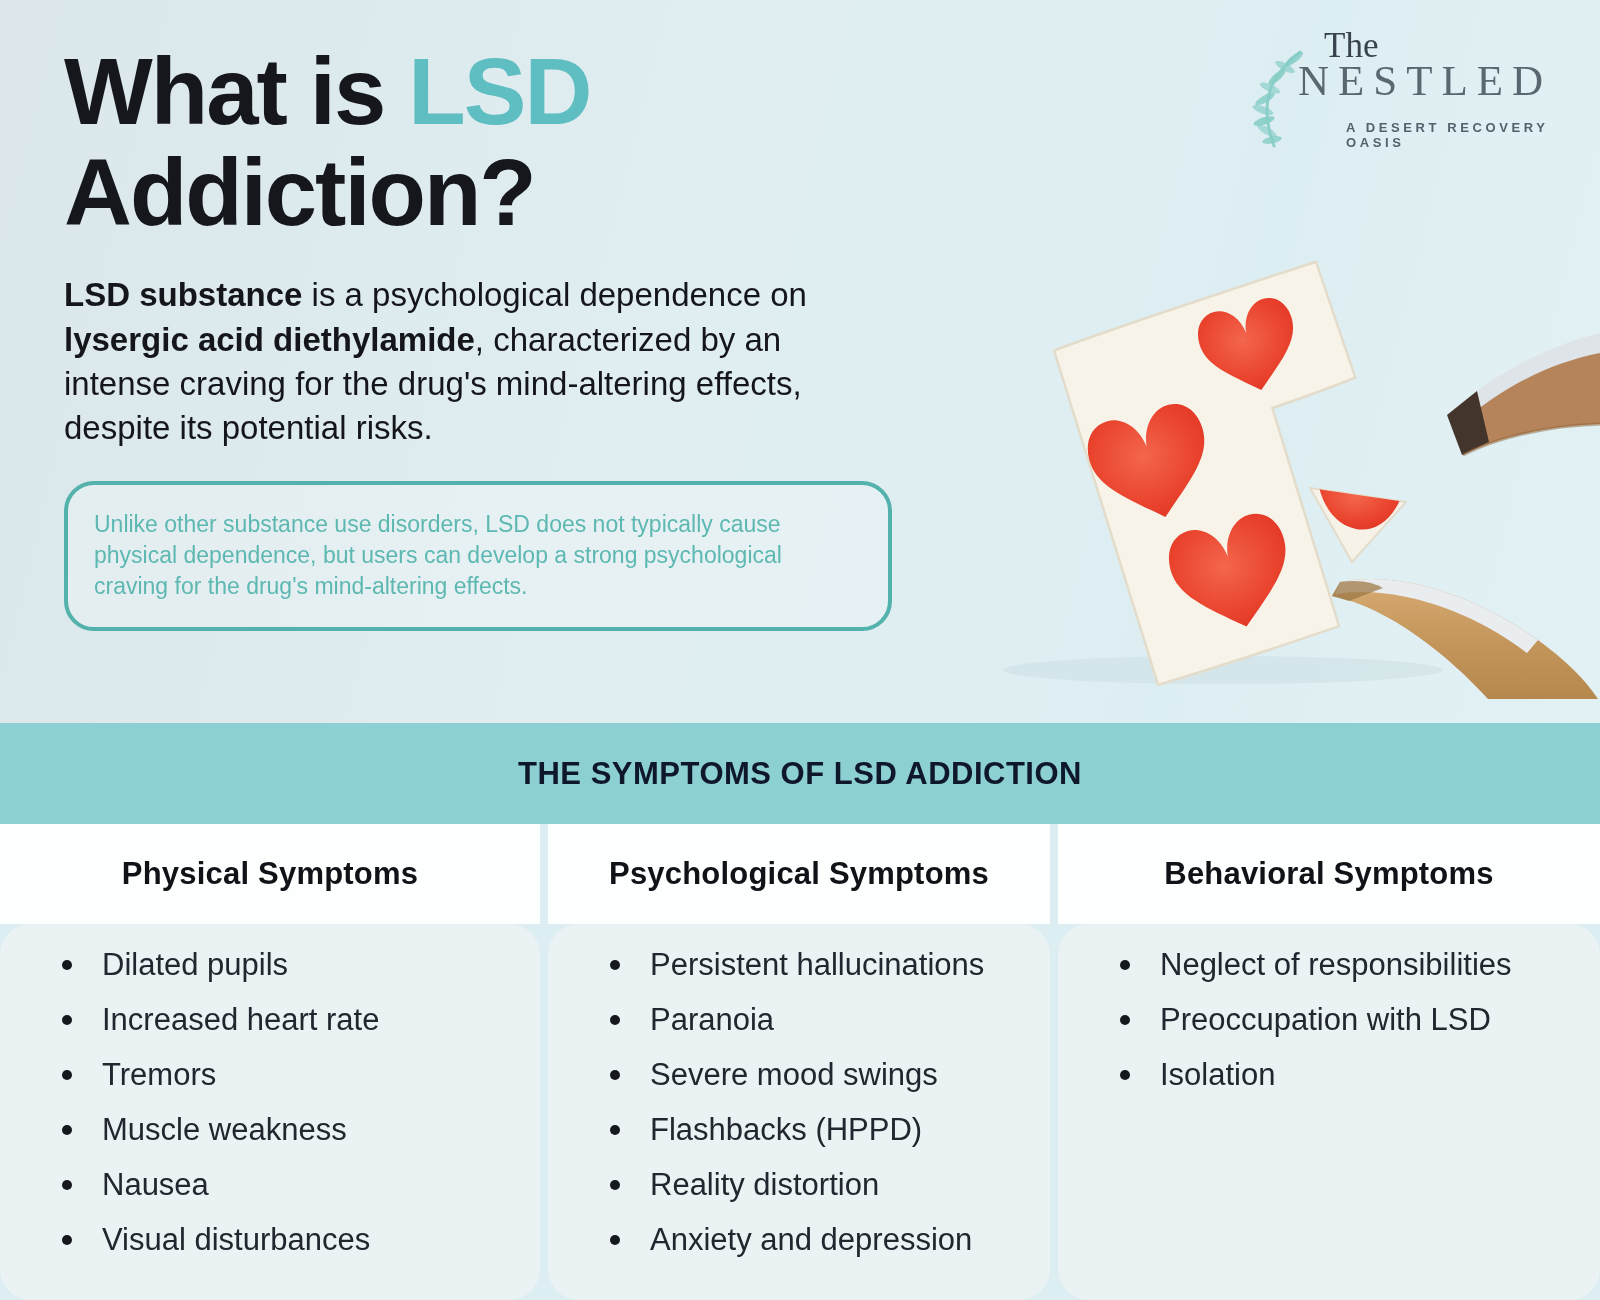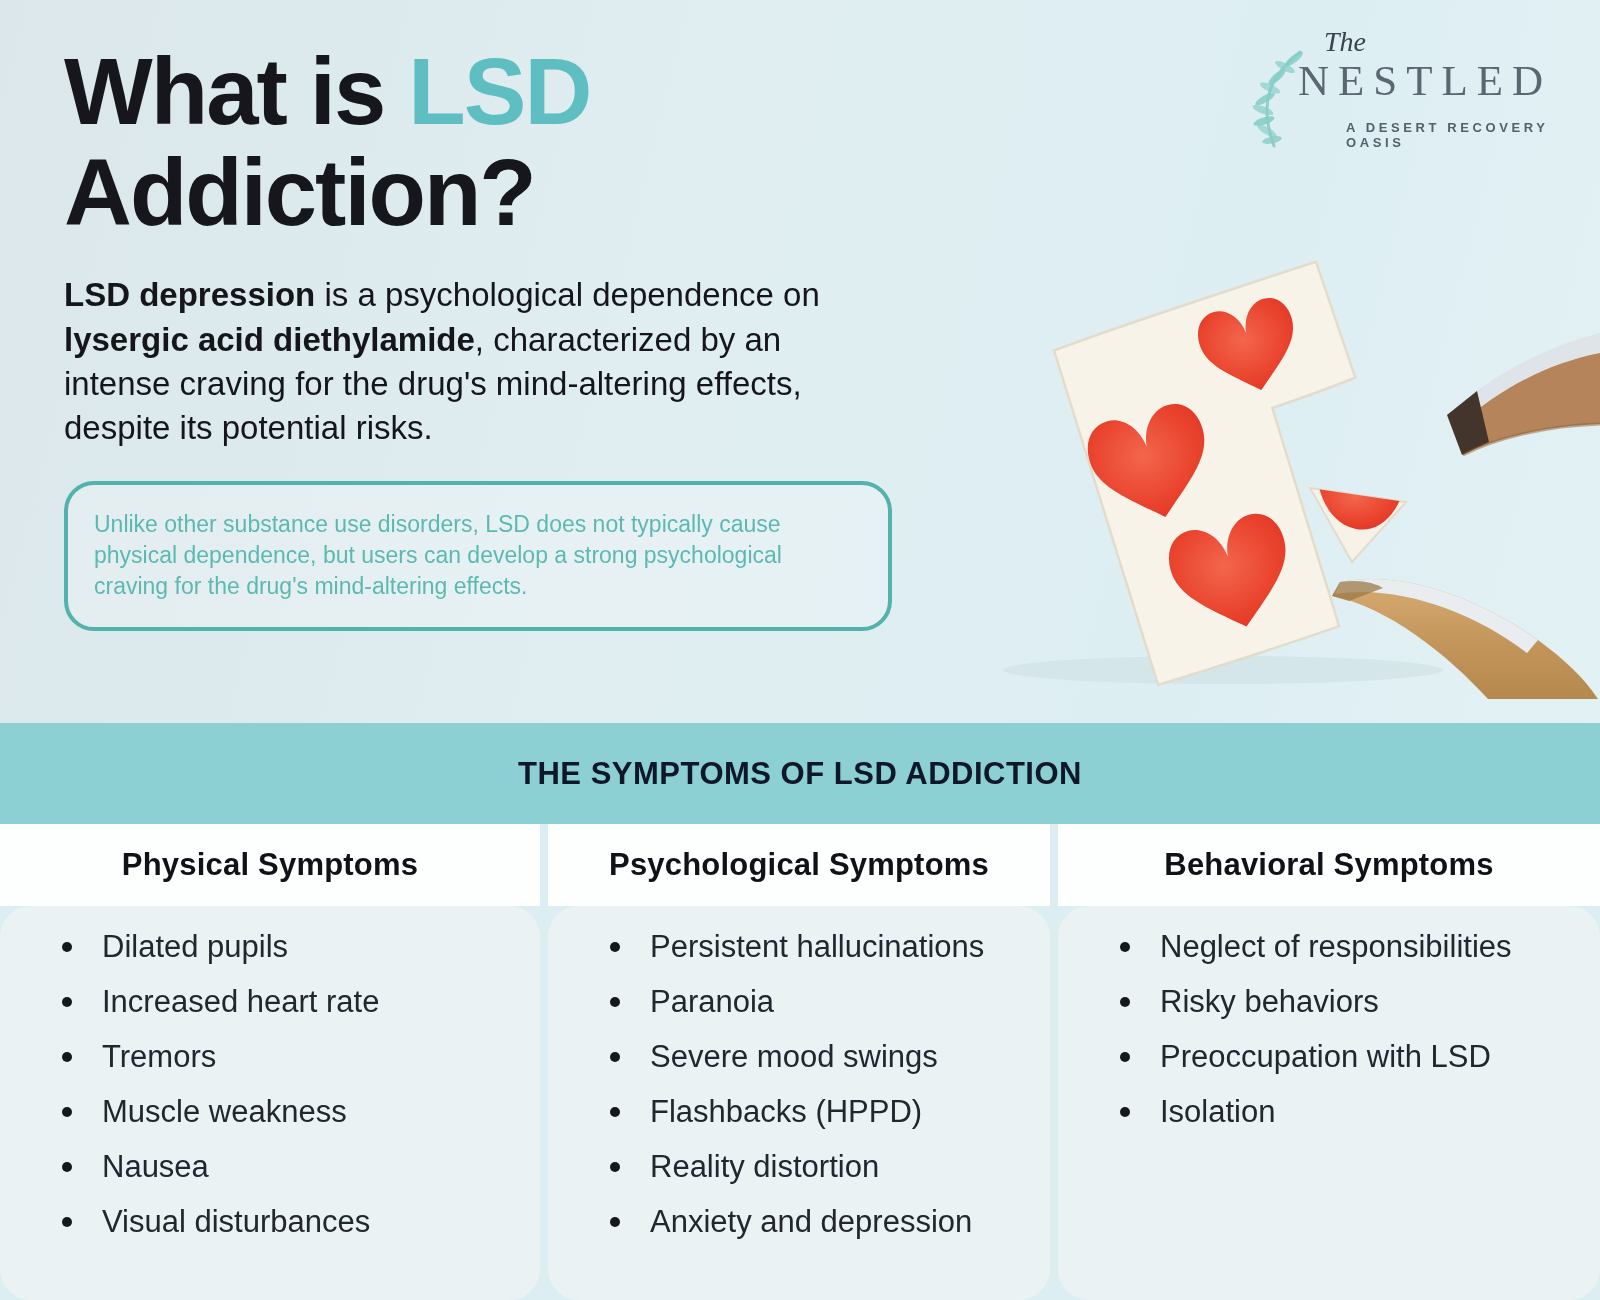--- a/index.html
+++ b/index.html
@@ -35,22 +35,22 @@
   }
   .callout p {
     font-size:23px; line-height:1.345; color:#5db8b2; font-weight:400;
   }
 
   
   .logo { position:absolute; top:36px; right:36px; width:330px; height:112px; }
   .logo-branch { position:absolute; left:0; top:14px; width:84px; height:98px; }
   .logo-script {
     position:absolute; left:90px; top:-10px;
-    font-family:"Liberation Serif", serif; font-style:italic;
-    font-size:28px; color:#39434d;
+    font-family:"Liberation Serif", serif; 
+    font-size:35px; color:#39434d;
   }
   .logo-name {
     position:absolute; left:64px; top:20px;
     font-family:"Liberation Serif", serif;
     font-size:43px; letter-spacing:9px; color:#5a6771; font-weight:400;
   }
   .logo-tagline {
     position:absolute; left:112px; top:84px;
     font-size:13px; letter-spacing:3.6px; color:#54616c; font-weight:700;
   }
@@ -68,21 +68,21 @@
   }
 
   
   .columns {
     width:1600px; height:476px;
     display:grid; grid-template-columns:540px 502px 542px; column-gap:8px;
     background:#dceef2;
   }
   .col { display:flex; flex-direction:column; }
   .col-header {
-    height:82px; background:#fdfefe;
+    height:100px; background:#fdfefe;
     display:flex; align-items:center; justify-content:center;
   }
   .col-header h3 { font-size:31px; font-weight:700; color:#101218; letter-spacing:0.2px; }
   .col-body {
     flex:1; background:#eaf2f4; list-style:none;
     padding:24px 20px 0 56px;
     border-radius:31px;
   }
   .col-body li {
     position:relative; padding-left:46px; margin-bottom:21px;
@@ -115,21 +115,21 @@
           <ellipse cx="38" cy="90" rx="10" ry="3.4" transform="rotate(-12 38 90)" opacity="0.8"></ellipse>
         </g>
       </svg>
       <div class="logo-script">The</div>
       <div class="logo-name">NESTLED</div>
       <div class="logo-tagline">A DESERT RECOVERY OASIS</div>
     </div>
 
     <h1 class="title"><span>What is</span> <span class="accent">LSD</span><br><span>Addiction?</span></h1>
 
-    <p class="intro"><strong>LSD depression</strong><span> is a psychological dependence on </span><strong>lysergic acid diethylamide</strong><span>, characterized by an intense craving for the drug's mind-altering effects, despite its potential risks.</span></p>
+    <p class="intro"><strong>LSD substance</strong><span> is a psychological dependence on </span><strong>lysergic acid diethylamide</strong><span>, characterized by an intense craving for the drug's mind-altering effects, despite its potential risks.</span></p>
 
     <div class="callout">
       <p>Unlike other substance use disorders, LSD does not typically cause physical dependence, but users can develop a strong psychological craving for the drug's mind-altering effects.</p>
     </div>
 
     <div class="illustration">
       <svg viewBox="0 0 672 448" width="672" height="448">
         <defs>
           <radialGradient id="heartGrad" cx="45%" cy="40%" r="70%">
             <stop offset="0%" stop-color="#f3664d"></stop>
@@ -210,20 +210,19 @@
         <li>Anxiety and depression</li>
       </ul>
     </div>
 
     <div class="col">
       <div class="col-header">
         <h3>Behavioral Symptoms</h3>
       </div>
       <ul class="col-body">
         <li>Neglect of responsibilities</li>
-        <li>Risky behaviors</li>
         <li>Preoccupation with LSD</li>
         <li>Isolation</li>
       </ul>
     </div>
 
   </section>
 </div>
 
 </body></html>

